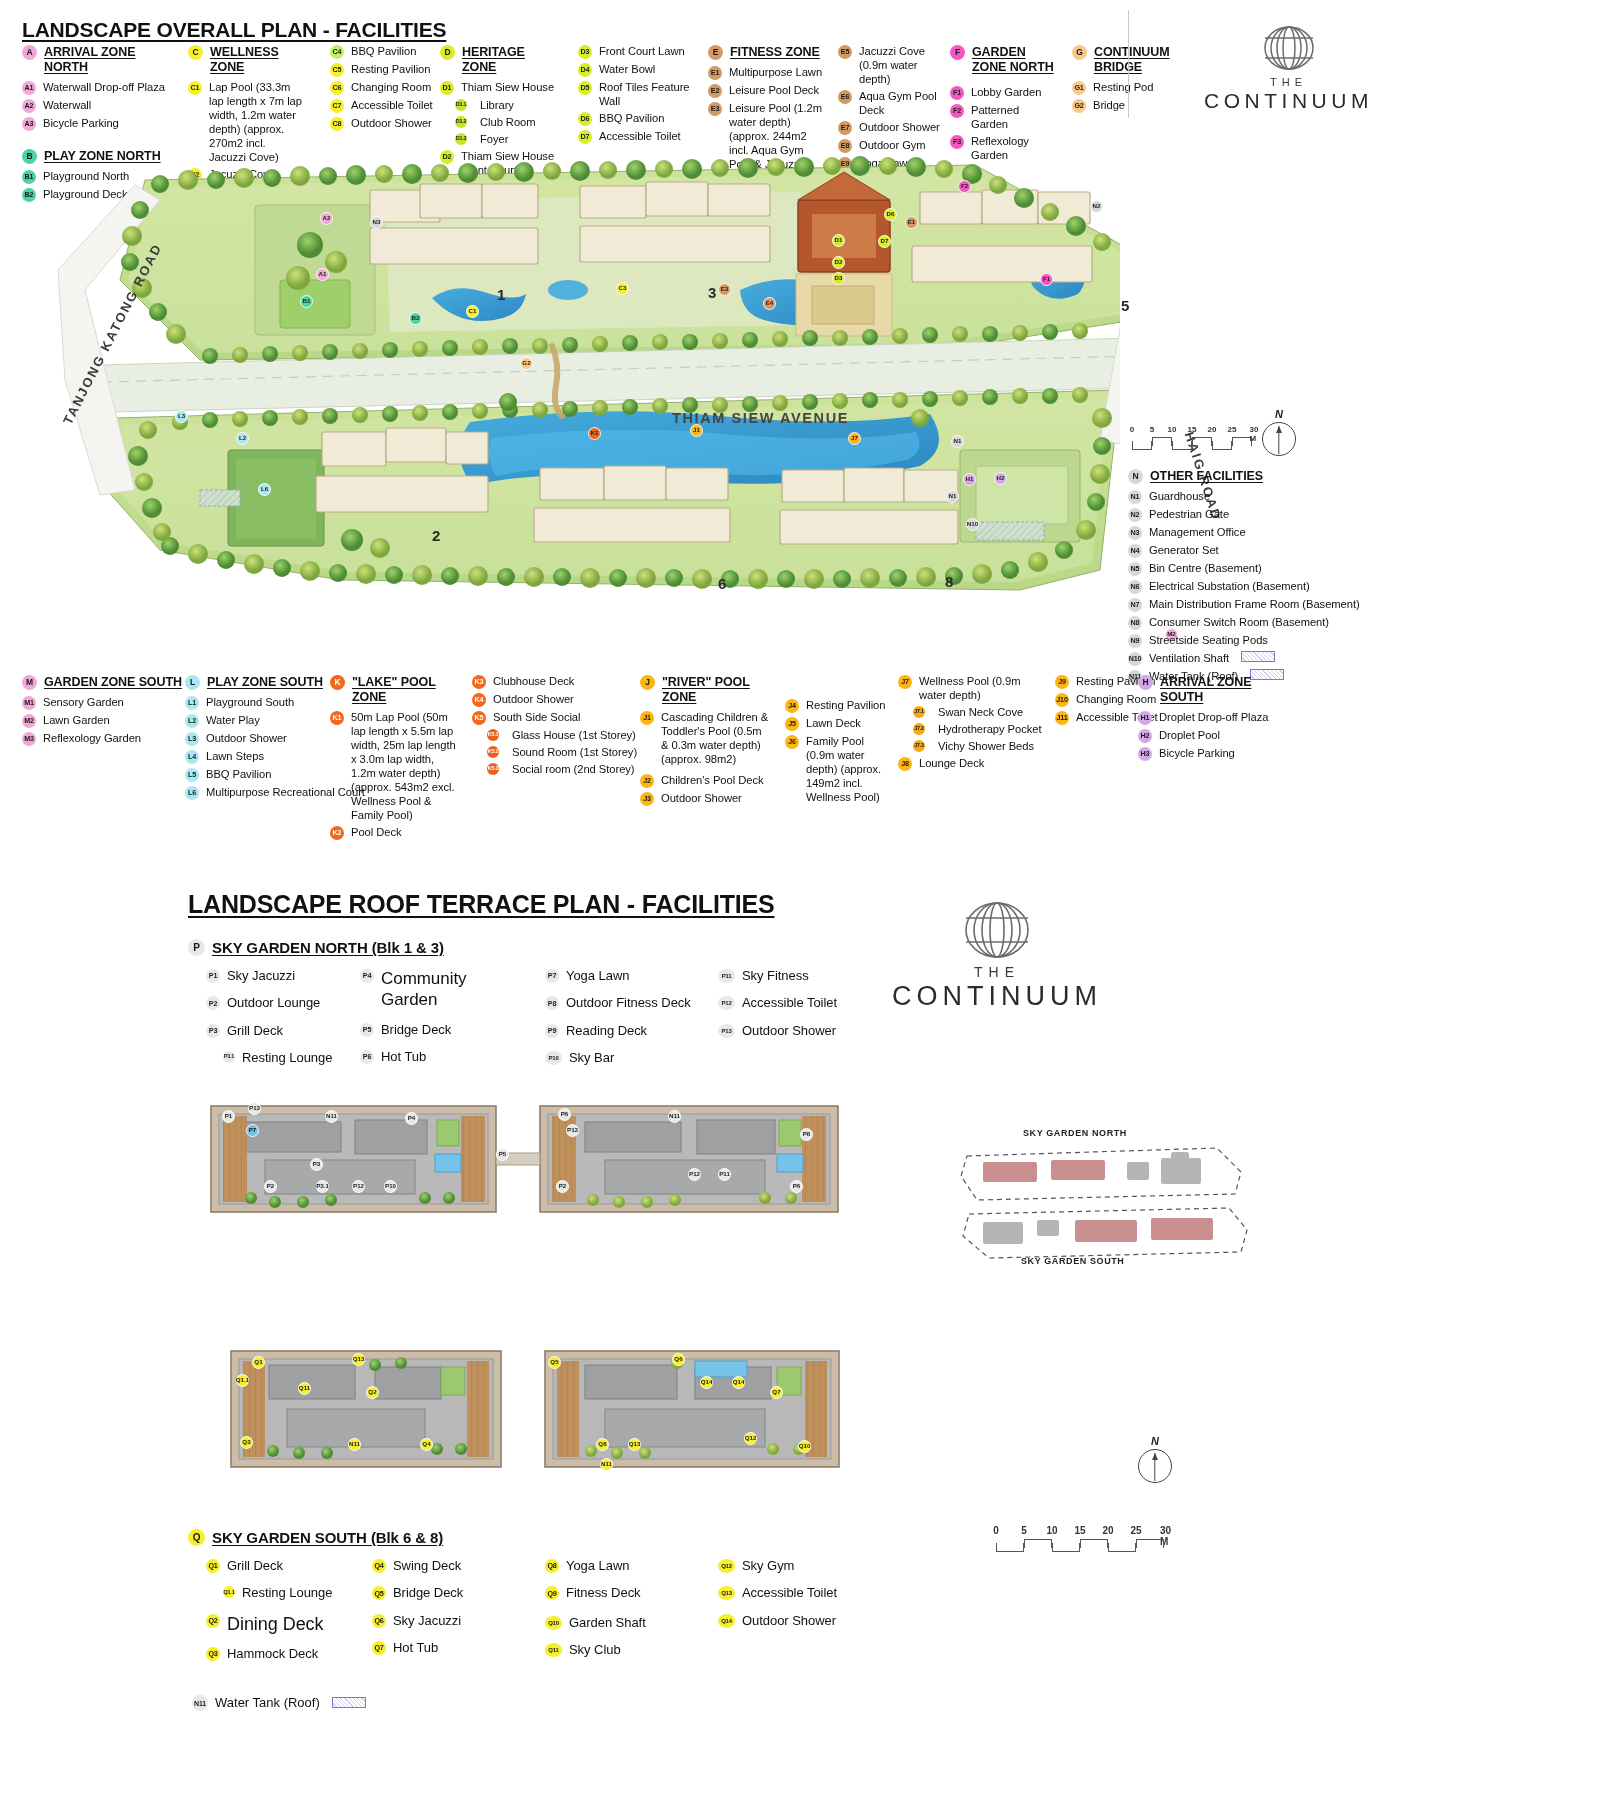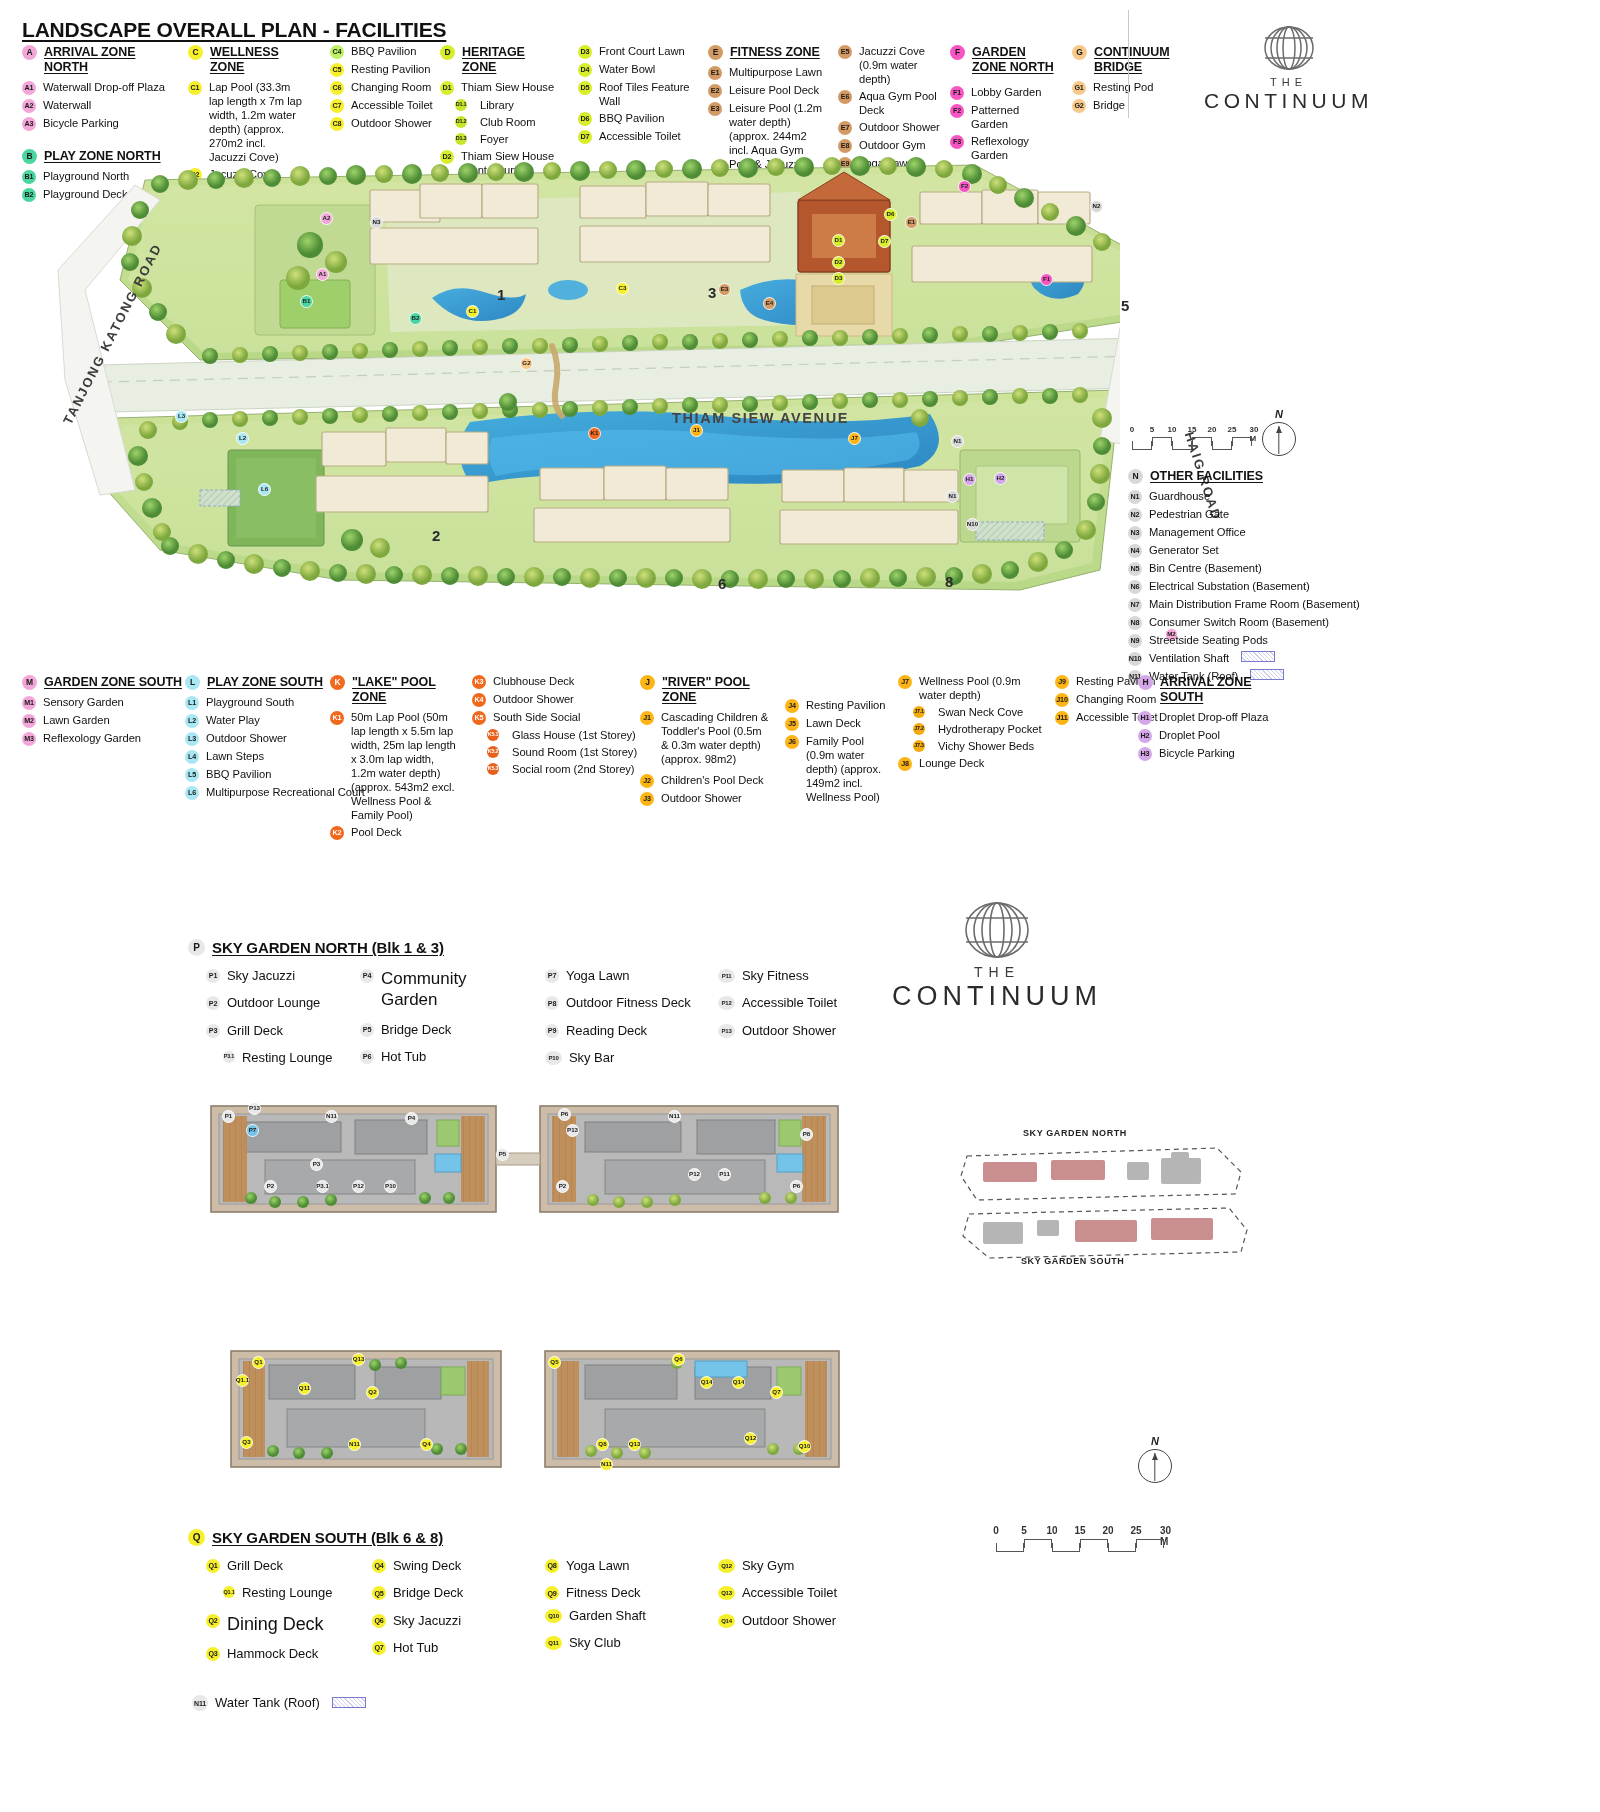--- a/index.html
+++ b/index.html
@@ -937,20 +937,21 @@
     <div class="lg-row">
         <span class="badge" style="background:#d4a8e8">H2</span>
         <span class="ltxt">Droplet Pool</span>
       </div>
     <div class="lg-row">
         <span class="badge" style="background:#d4a8e8">H3</span>
         <span class="ltxt">Bicycle Parking</span>
       </div>
   </div>
 
+  <div class="plan-title" id="title-roof">LANDSCAPE ROOF TERRACE PLAN - FACILITIES</div>
 
   <div class="legend-col" style="left:188px; top:938px; width:560px;">
     <div class="lg-head">
       <span class="badge big" style="background:#e8e8e8; width:17px;height:17px;font-size:10px;">P</span>
       <span class="htxt" style="font-size:15px;">SKY GARDEN NORTH (Blk 1 &amp; 3)</span>
     </div>
   </div>
 
   <div class="legend-col" style="left:206px; top:968px; width:150px;">
     <div class="lg-row" style="margin-bottom:11px">
@@ -1196,21 +1197,21 @@
         <span class="badge" style="background:#f6ef2c">Q7</span>
         <span class="ltxt" style="font-size:13px">Hot Tub</span>
       </div>
   </div>
 
   <div class="legend-col" style="left:545px; top:1558px; width:140px;">
     <div class="lg-row" style="margin-bottom:11px">
         <span class="badge" style="background:#f6ef2c">Q8</span>
         <span class="ltxt" style="font-size:13px">Yoga Lawn</span>
       </div>
-    <div class="lg-row" style="margin-bottom:6px">
+    <div class="lg-row" style="margin-bottom:13px">
         <span class="badge" style="background:#f6ef2c">Q9</span>
         <span class="ltxt" style="font-size:13px">Fitness Deck</span>
       </div>
     <div class="lg-row" style="margin-bottom:11px">
         <span class="badge" style="background:#f6ef2c;width:17px;font-size:6px">Q10</span>
         <span class="ltxt" style="font-size:13px">Garden Shaft</span>
       </div>
     <div class="lg-row">
         <span class="badge" style="background:#f6ef2c;width:17px;font-size:6px">Q11</span>
         <span class="ltxt" style="font-size:13px">Sky Club</span>

